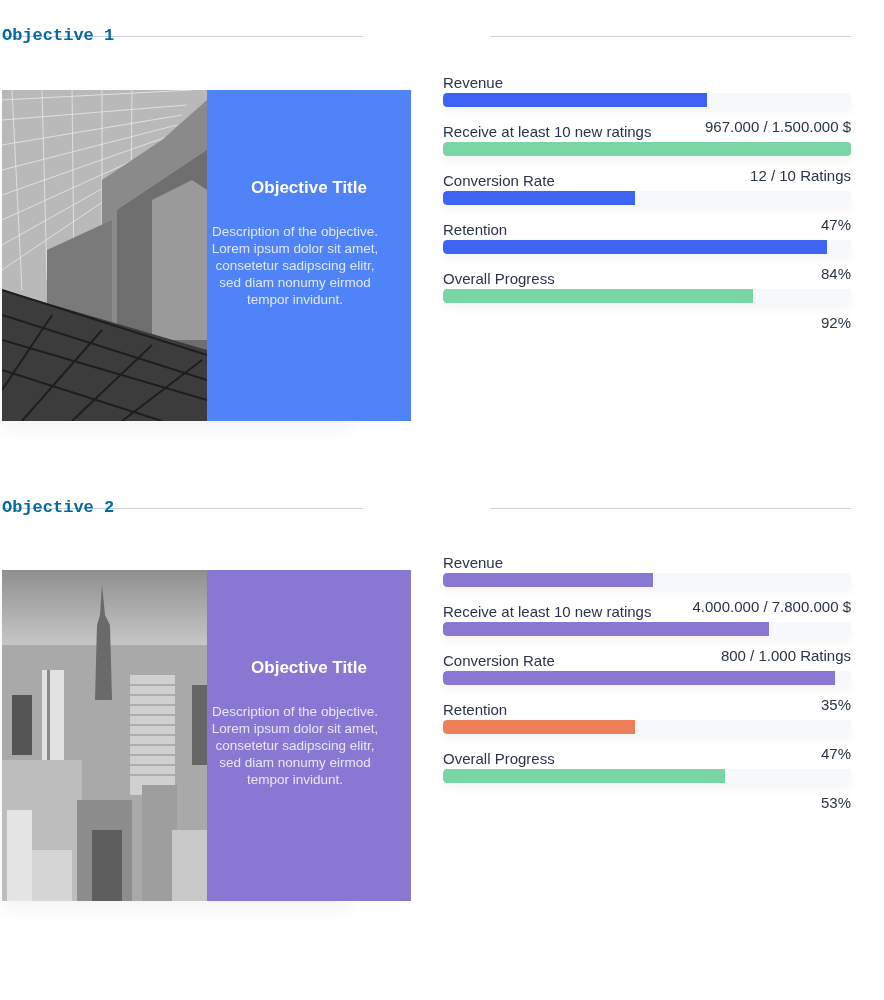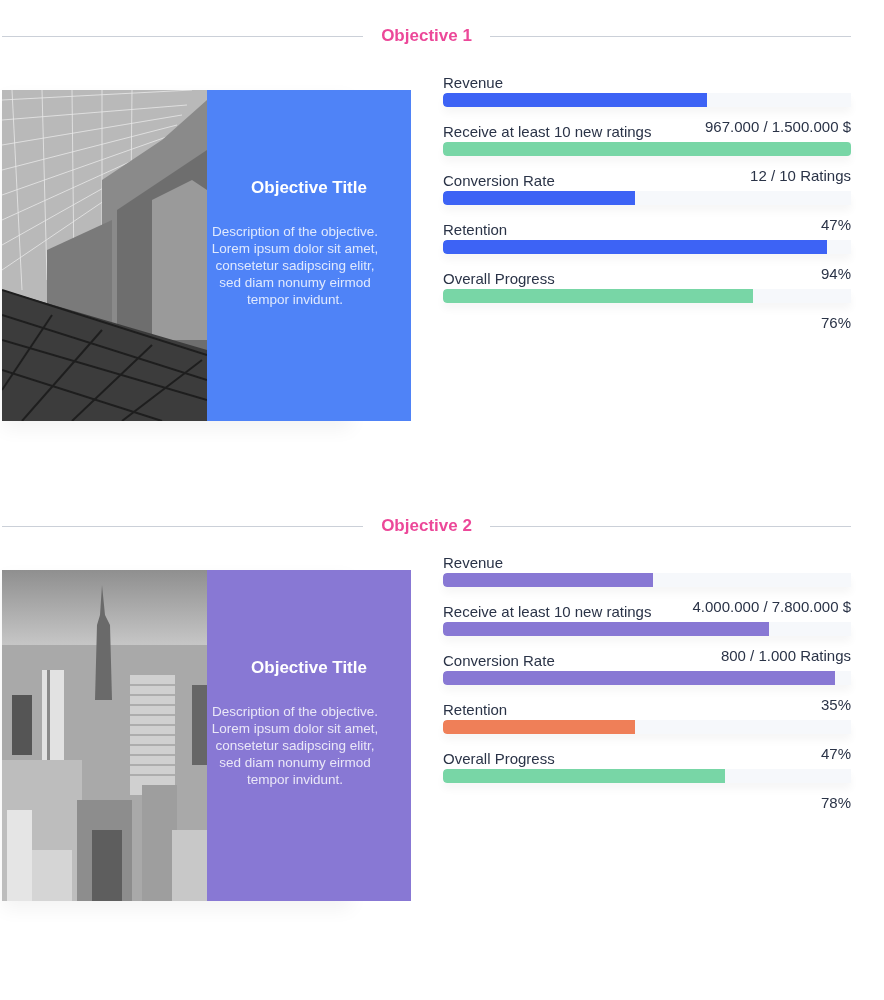--- a/index.html
+++ b/index.html
@@ -2,21 +2,21 @@
 <html><head>
 <meta charset="utf-8">
 <style>
   * { box-sizing: border-box; margin: 0; padding: 0; }
   html, body { width: 884px; height: 1000px; background: #ffffff; overflow: hidden; }
   body { font-family: "Liberation Sans", "DejaVu Sans", sans-serif; color: #1f2937; position: relative; }
 
   .section { position: absolute; left: 0; width: 884px; }
   .sec-header { position: absolute; left: 2px; width: 849px; height: 20px; }
   .sec-line { position: absolute; top: 10px; height: 1px; background: #cbd0d8; }
-  .sec-title { position: absolute; top: 0; left: 0; width: 849px; text-align: center; font-weight: 700; font-size: 17px; color: #ec4899; line-height: 20px; }
+  .sec-title { position: absolute; top: 0; left: 0; width: 849px; text-align: left; font-weight: 700; font-size: 17px; color: #0369a1; line-height: 20px; font-family: Liberation Mono, monospace; }
 
   .card { position: absolute; left: 2px; width: 349px; height: 331px; box-shadow: 0 8px 18px rgba(0,0,0,0.05); }
   .card-img { position: absolute; left: 0; top: 0; width: 205px; height: 331px; overflow: hidden; }
   .card-panel { position: absolute; left: 205px; top: 0; width: 204px; height: 331px; color: #fff; text-align: center; }
   .panel-title { position: absolute; top: 88px; left: 0; width: 204px; font-size: 17px; font-weight: 700; line-height: 20px; }
   .panel-desc { position: absolute; top: 133px; left: 0; width: 176px; font-size: 13.5px; line-height: 17px; color: rgba(255,255,255,0.82); white-space: pre-line; }
 
   .metrics { position: absolute; left: 443px; width: 408px; }
   .metric { position: absolute; left: 0; width: 408px; height: 40px; text-decoration: underline; }
   .metric-row { position: absolute; top: 0; left: 0; width: 408px; height: 18px; font-size: 15px; line-height: 18px; color: #2a3347; }
@@ -102,40 +102,40 @@
           <span class="metric-label">Conversion Rate</span>
           <span class="metric-value">47%</span>
         </div>
       <div class="bar-track">
           <div class="bar-fill" style="width:47%; background:#3d63f5;"></div>
         </div>
     </div>
     <div class="metric" style="top:147px;">
       <div class="metric-row">
           <span class="metric-label">Retention</span>
-          <span class="metric-value">94%</span>
+          <span class="metric-value">84%</span>
         </div>
       <div class="bar-track">
           <div class="bar-fill" style="width:94%; background:#3d63f5;"></div>
         </div>
     </div>
     <div class="metric" style="top:196px;">
       <div class="metric-row">
           <span class="metric-label">Overall Progress</span>
-          <span class="metric-value">76%</span>
+          <span class="metric-value">92%</span>
         </div>
       <div class="bar-track">
           <div class="bar-fill" style="width:76%; background:#78d6a6;"></div>
         </div>
     </div>
   </div>
 </div>
 
 <div class="section" style="top:480px;">
-  <div class="sec-header" style="top:36px;">
+  <div class="sec-header" style="top:18px;">
     <div class="sec-line" style="left:0; width:361px;"></div>
     <div class="sec-line" style="left:488px; width:361px;"></div>
     <div class="sec-title">Objective 2</div>
   </div>
 
   <div class="card" style="top:90px;">
     <div class="card-img">
       <svg width="205" height="331" viewBox="0 0 205 331" xmlns="http://www.w3.org/2000/svg">
         <defs>
           <linearGradient id="sky" x1="0" y1="0" x2="0" y2="1">
@@ -213,20 +213,20 @@
           <span class="metric-label">Retention</span>
           <span class="metric-value">47%</span>
         </div>
       <div class="bar-track">
           <div class="bar-fill" style="width:47%; background:#ef7f58;"></div>
         </div>
     </div>
     <div class="metric" style="top:196px;">
       <div class="metric-row">
           <span class="metric-label">Overall Progress</span>
-          <span class="metric-value">78%</span>
+          <span class="metric-value">53%</span>
         </div>
       <div class="bar-track">
           <div class="bar-fill" style="width:69%; background:#78d6a6;"></div>
         </div>
     </div>
   </div>
 </div>
 
 </body></html>

